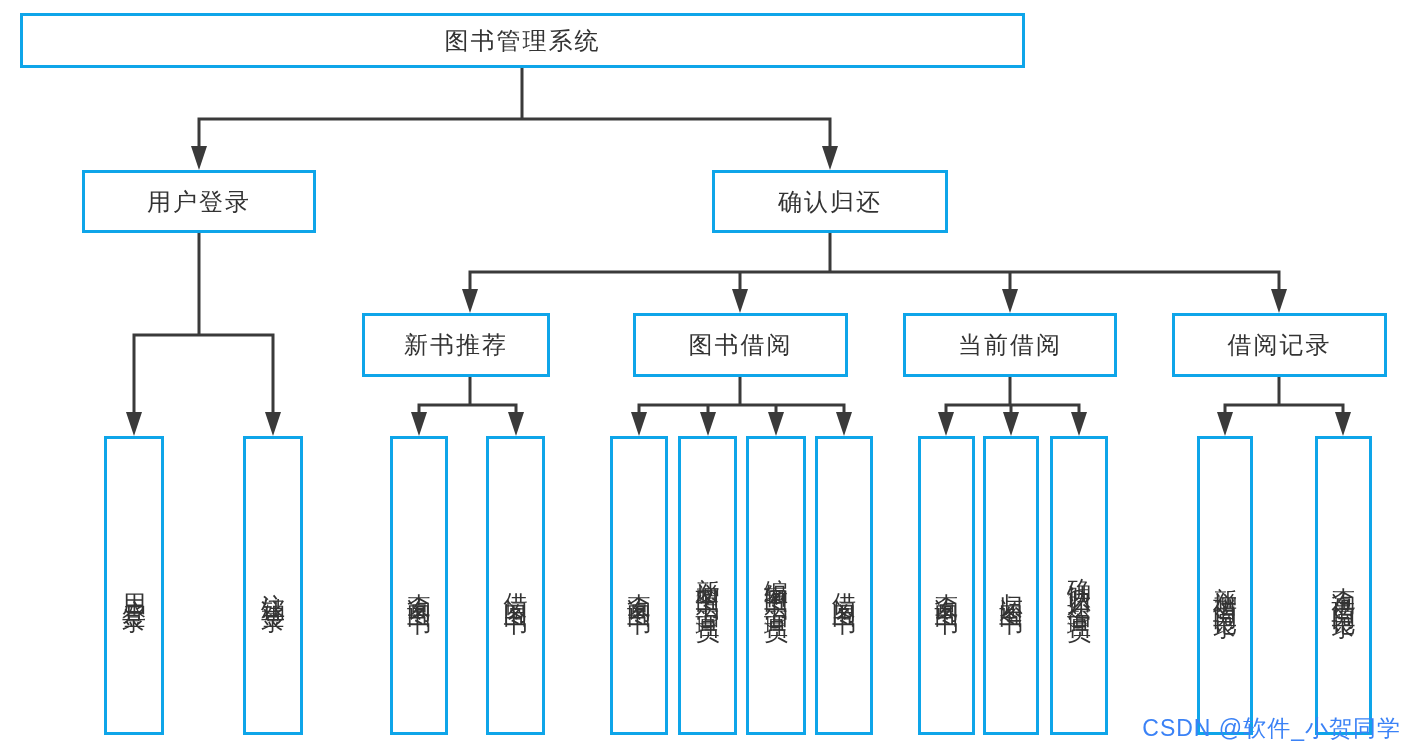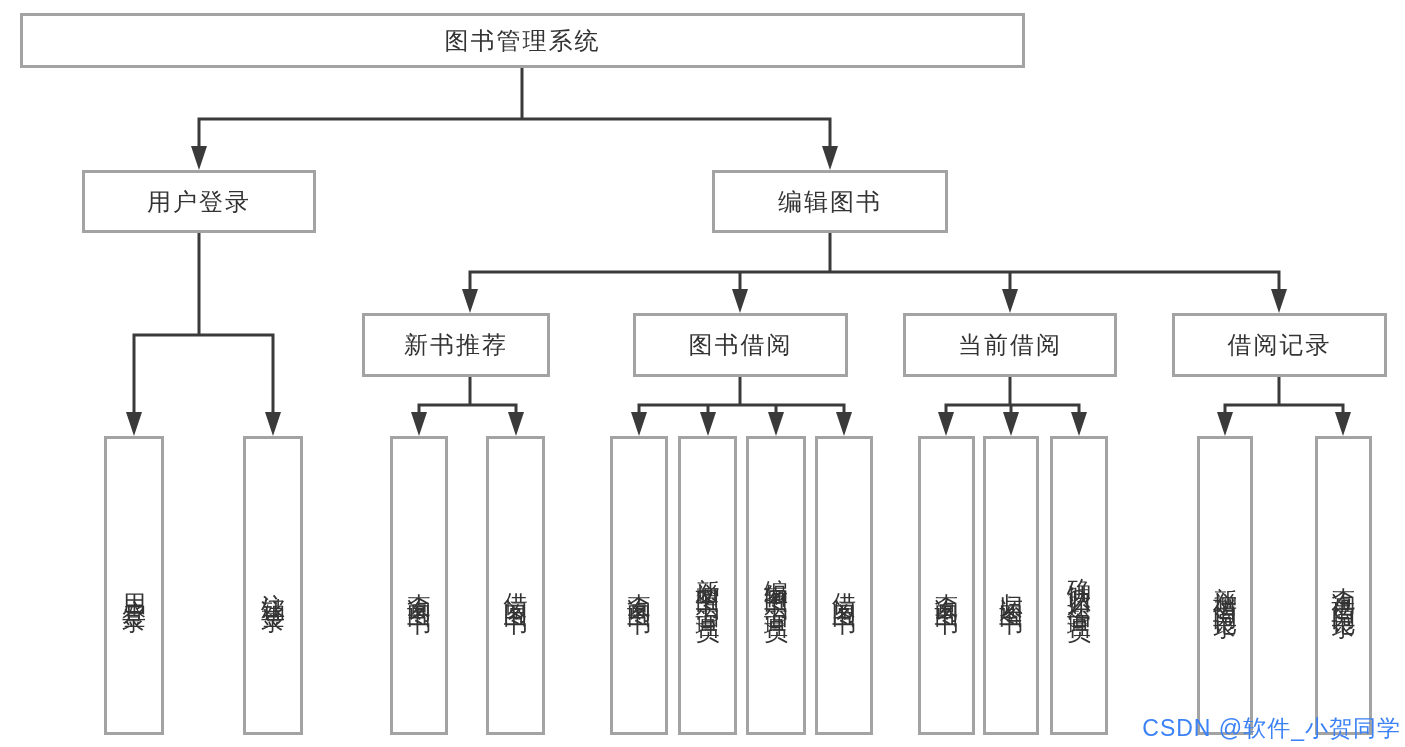--- a/index.html
+++ b/index.html
@@ -7,21 +7,21 @@
     width: 1405px; height: 747px;
     background: #ffffff;
     font-family: "Liberation Sans", "DejaVu Sans", sans-serif;
     overflow: hidden;
   }
   .stage { position: relative; width: 1405px; height: 747px; }
   svg.connectors { position: absolute; left: 0; top: 0; z-index: 1; }
   .node {
     position: absolute;
     box-sizing: border-box;
-    border: 3px solid #a3a3a3;
+    border: 3px solid #0ea5e9;
     background: #ffffff;
     color: #333333;
     display: flex;
     align-items: center;
     justify-content: center;
     z-index: 2;
   }
   .node.h { font-size: 24px; letter-spacing: 2px; }
   .node.v { font-size: 24px; }
   .node.v span {
@@ -107,21 +107,21 @@
   </svg>
 
   <div class="node h n-root">
     <span>图书管理系统</span>
   </div>
 
   <div class="node h n-login">
     <span>用户登录</span>
   </div>
   <div class="node h n-mgmt">
-    <span>编辑图书</span>
+    <span>确认归还</span>
   </div>
 
   <div class="node h n-rec">
     <span>新书推荐</span>
   </div>
   <div class="node h n-borrow">
     <span>图书借阅</span>
   </div>
   <div class="node h n-cur">
     <span>当前借阅</span>

